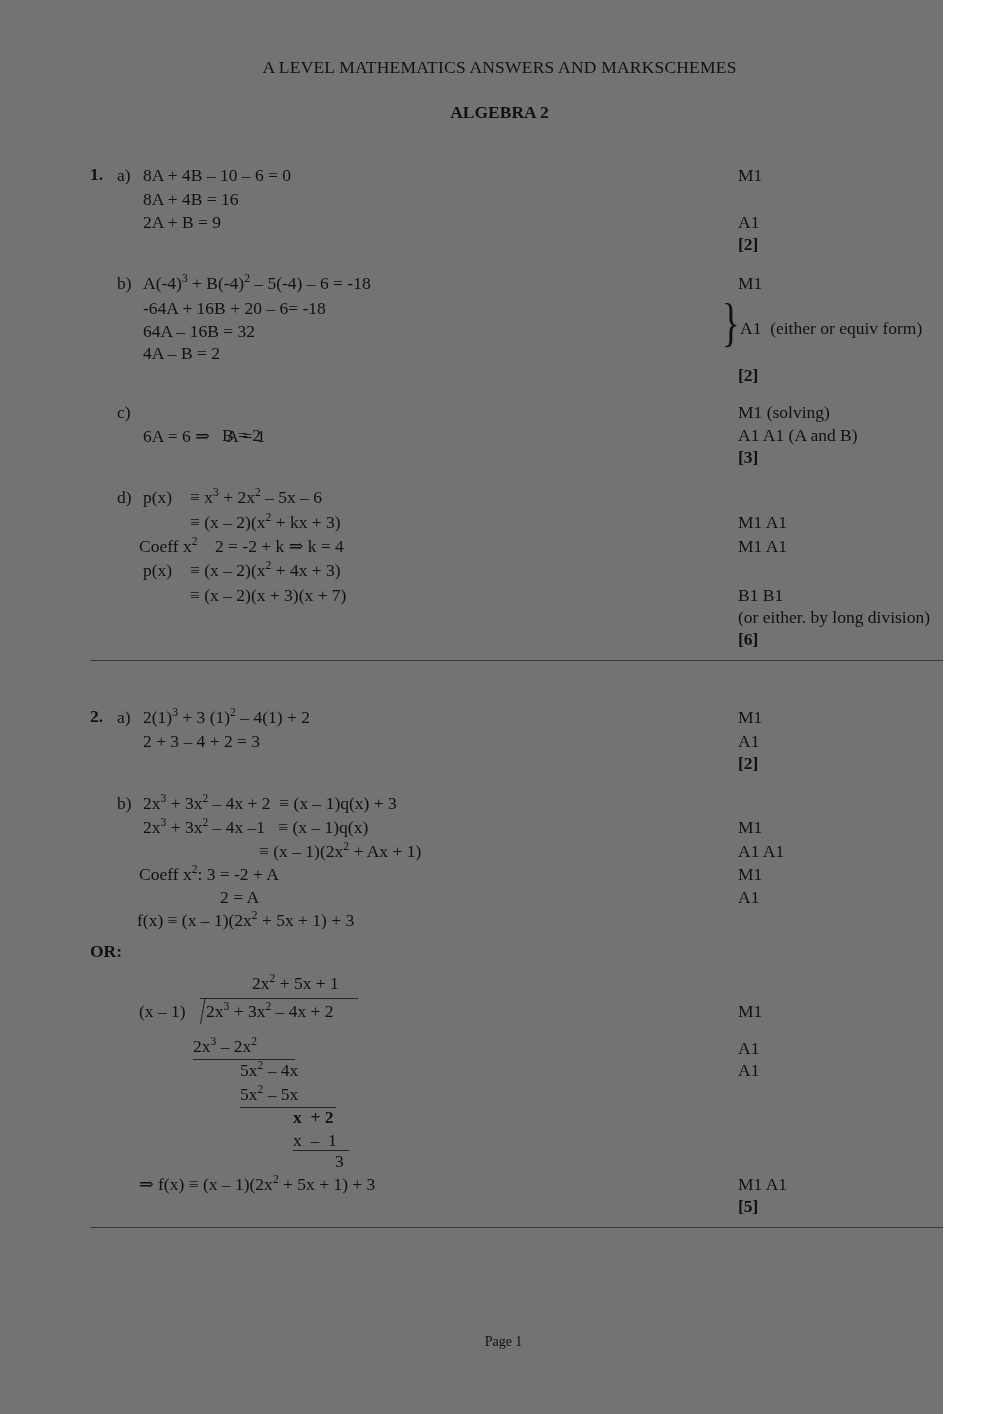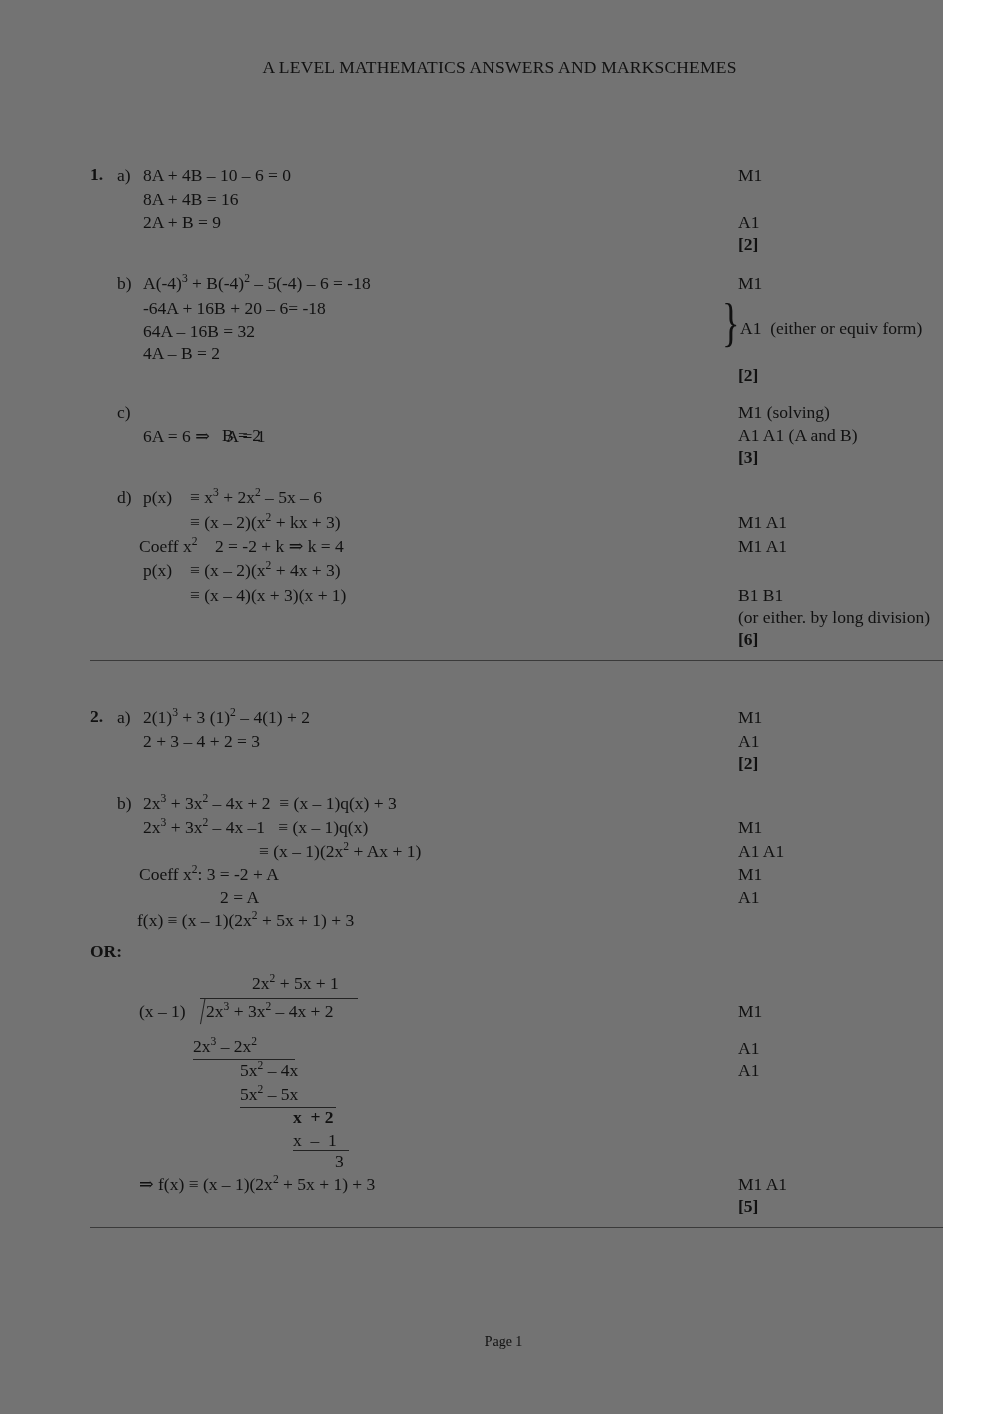--- a/index.html
+++ b/index.html
@@ -108,20 +108,21 @@
     text-align: center;
     font-size: 14px;
   }
 </style>
 </head>
 <body>
 
 <div class="page">
 
   <div class="doc-title">A LEVEL MATHEMATICS ANSWERS AND MARKSCHEMES</div>
+  <div class="section-title">ALGEBRA 2</div>
 
   <div class="t qnum" style="left:90px; top:166px;">1.</div>
 
   <div class="t" style="left:117px; top:167px;">a)</div>
   <div class="t" style="left:143px; top:167px;">8A + 4B – 10 – 6 = 0</div>
   <div class="t" style="left:143px; top:191px;">8A + 4B = 16</div>
   <div class="t" style="left:143px; top:214px;">2A + B = 9</div>
   <div class="t mark" style="left:738px; top:167px;">M1</div>
   <div class="t mark" style="left:738px; top:214px;">A1</div>
   <div class="t mark b" style="left:738px; top:236px;">[2]</div>
@@ -143,21 +144,21 @@
   <div class="t mark" style="left:738px; top:427px;">A1 A1 (A and B)</div>
   <div class="t mark b" style="left:738px; top:449px;">[3]</div>
 
   <div class="t" style="left:117px; top:489px;">d)</div>
   <div class="t" style="left:143px; top:489px;">p(x)</div>
   <div class="t" style="left:190px; top:489px;"><span>≡ x</span><sup>3</sup><span> + 2x</span><sup>2</sup><span> – 5x – 6</span></div>
   <div class="t" style="left:190px; top:514px;"><span>≡ (x – 2)(x</span><sup>2</sup><span> + kx + 3)</span></div>
   <div class="t" style="left:139px; top:538px;"><span>Coeff x</span><sup>2</sup><span>    2 = -2 + k ⇒ k = 4</span></div>
   <div class="t" style="left:143px; top:562px;">p(x)</div>
   <div class="t" style="left:190px; top:562px;"><span>≡ (x – 2)(x</span><sup>2</sup><span> + 4x + 3)</span></div>
-  <div class="t" style="left:190px; top:587px;">≡ (x – 4)(x + 3)(x + 1)</div>
+  <div class="t" style="left:190px; top:587px;">≡ (x – 2)(x + 3)(x + 7)</div>
   <div class="t mark" style="left:738px; top:514px;">M1 A1</div>
   <div class="t mark" style="left:738px; top:538px;">M1 A1</div>
   <div class="t mark" style="left:738px; top:587px;">B1 B1</div>
   <div class="t mark" style="left:738px; top:609px;">(or either. by long division)</div>
   <div class="t mark b" style="left:738px; top:631px;">[6]</div>
 
   <div class="rule" style="left:90px; top:660px; width:870px;"></div>
 
   <div class="t qnum" style="left:90px; top:708px;">2.</div>
 

